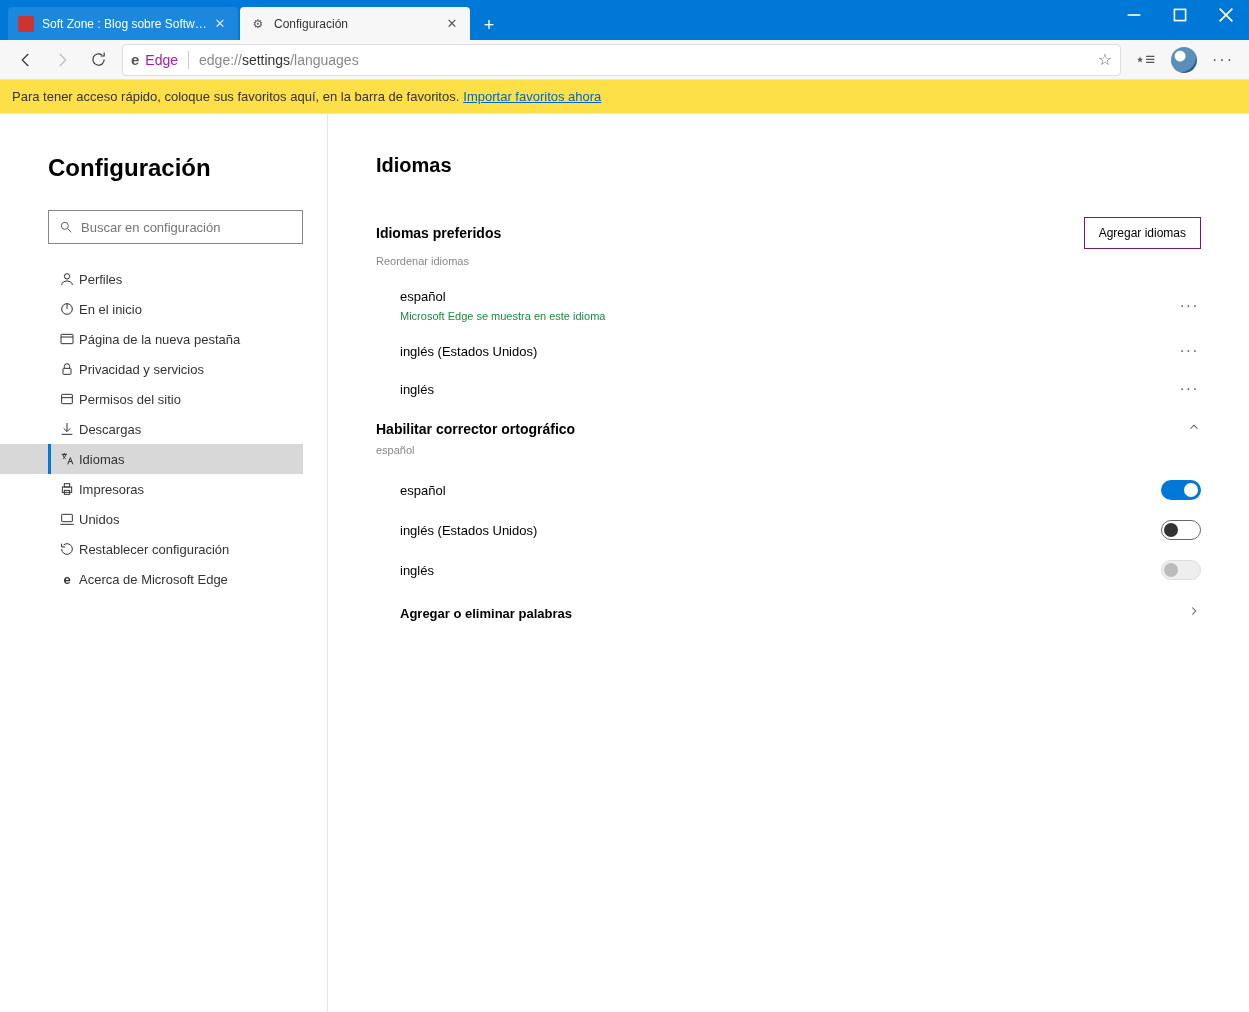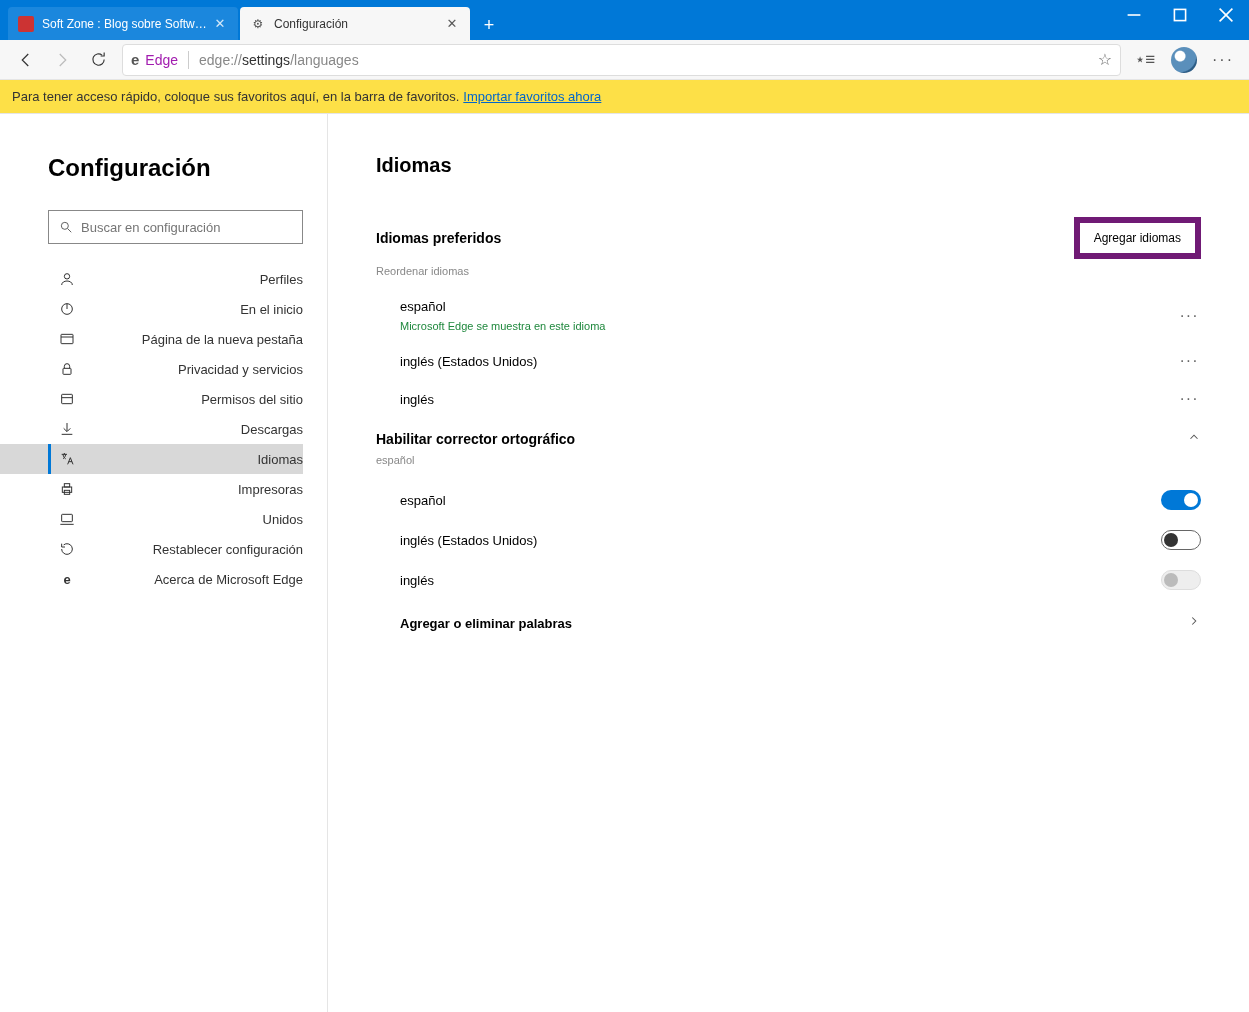--- a/index.html
+++ b/index.html
@@ -27,30 +27,30 @@
 .star-btn{margin-left:auto;color:#666;}
 .avatar{width:26px;height:26px;border-radius:50%;background:radial-gradient(circle at 35% 35%,#fff 0 20%,#5a8fbb 25% 65%,#2d5d86 70%);margin:0 8px;}
 .favbar{height:34px;background:#fde047;border-bottom:1px solid #e5e5e5;display:flex;align-items:center;padding:0 12px;font-size:13px;color:#333;}
 .favbar a{color:#0066cc;text-decoration:underline;margin-left:4px;cursor:pointer;}
 .content{display:flex;height:calc(1012px - 40px - 40px - 34px);}
 .sidebar{width:328px;border-right:1px solid #e5e5e5;padding:40px 24px 0 48px;}
 .sidebar h1{font-size:24px;font-weight:600;margin-bottom:28px;}
 .search-box{display:flex;align-items:center;border:1px solid #888;height:34px;padding:0 10px;margin-bottom:20px;}
 .search-box input{border:none;outline:none;flex:1;font-size:13px;margin-left:8px;}
 .side-items{margin-left:-48px;}
-.side-item{display:flex;align-items:center;height:30px;padding-left:51px;font-size:13px;color:#333;cursor:pointer;position:relative;justify-content:flex-end;}
+.side-item{display:flex;align-items:center;height:30px;padding-left:51px;font-size:13px;color:#333;cursor:pointer;position:relative;}
 .side-item .s-icon{position:absolute;left:58px;width:18px;display:flex;justify-content:center;}
 .side-item .s-label{margin-left:28px;}
 .side-item.active{background:#d8d8d8;}
 .side-item.active::before{content:"";position:absolute;left:48px;top:0;bottom:0;width:3px;background:#0078d7;}
 .main{flex:1;padding:40px 48px 0 48px;overflow:auto;}
 .main h2{font-size:20px;font-weight:600;margin-bottom:40px;}
 .sect-head{display:flex;align-items:center;margin-bottom:6px;}
 .sect-head .sh-title{font-size:14px;font-weight:600;}
-.btn-outline{margin-left:auto;border:6px solid #701a75;background:#fff;font-size:12px;padding:8px 14px;cursor:pointer;}
+.btn-outline{margin-left:auto;border:1px solid #701a75;background:#fff;font-size:12px;padding:8px 14px;cursor:pointer;}
 .sub-note{font-size:11px;color:#888;margin-bottom:12px;}
 .lang-row{display:flex;align-items:center;padding:10px 0 10px 24px;}
 .lang-row .lr-body{flex:1;}
 .lang-row .lr-name{font-size:13px;}
 .lang-row .lr-note{font-size:11px;color:#1f883d;margin-top:6px;}
 .dots{width:24px;color:#666;cursor:pointer;font-size:16px;letter-spacing:1px;text-align:center;}
 .sect-sp{margin-top:12px;}
 .sect-sp .sp-head{display:flex;align-items:center;}
 .sect-sp .sp-title{font-size:14px;font-weight:600;}
 .chev{margin-left:auto;color:#555;cursor:pointer;}

